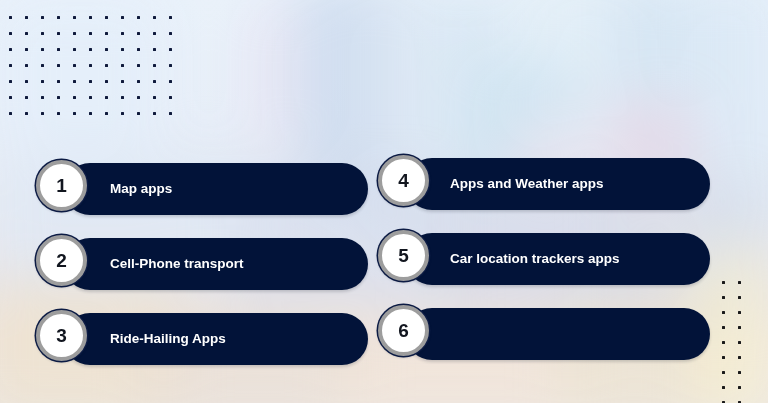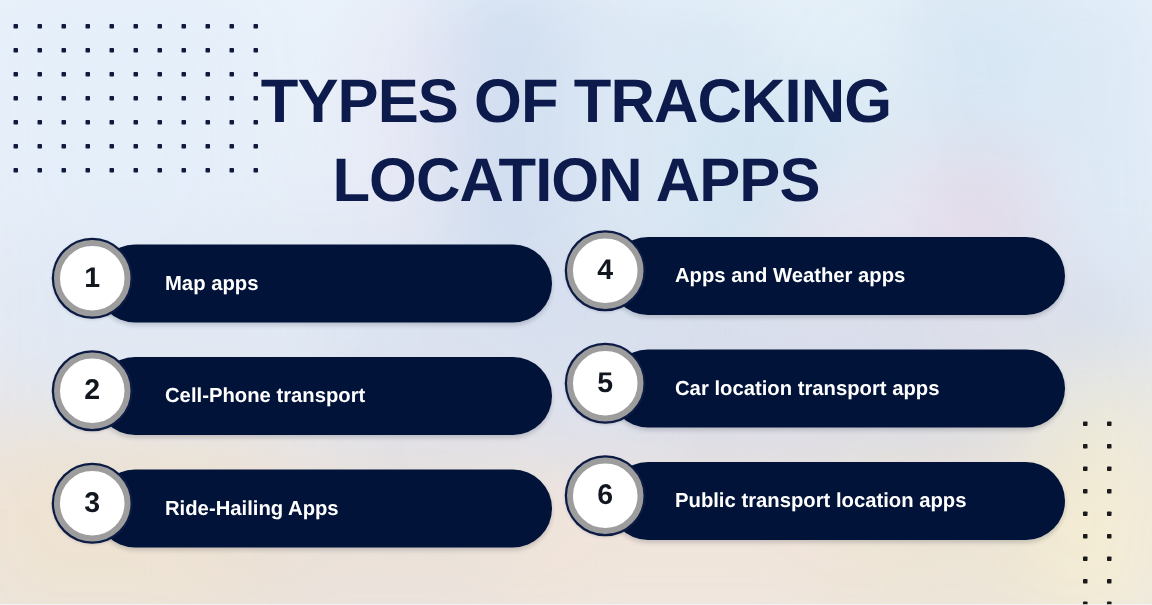--- a/index.html
+++ b/index.html
@@ -298,24 +298,20 @@
       <span class="dot" style="background: rgb(26, 26, 26);"></span>
       <span class="dot" style="background: rgb(26, 26, 26);"></span>
       <span class="dot" style="background: rgb(26, 26, 26);"></span>
       <span class="dot" style="background: rgb(26, 26, 26);"></span>
       <span class="dot" style="background: rgb(26, 26, 26);"></span>
       <span class="dot" style="background: rgb(26, 26, 26);"></span>
       <span class="dot" style="background: rgb(26, 26, 26);"></span>
       <span class="dot" style="background: rgb(26, 26, 26);"></span>
     </div>
 
-  <h1 id="title">
-    <span class="tline">TYPES OF TRACKING</span>
-    <span class="tline">LOCATION APPS</span>
-  </h1>
 
   <div class="column" id="column-left">
 
     <div class="list-item">
       <div class="pill"></div>
       <div class="badge">1</div>
       <div class="item-label">Map apps</div>
     </div>
 
     <div class="list-item">
@@ -336,24 +332,23 @@
 
     <div class="list-item">
       <div class="pill"></div>
       <div class="badge">4</div>
       <div class="item-label">Apps and Weather apps</div>
     </div>
 
     <div class="list-item">
       <div class="pill"></div>
       <div class="badge">5</div>
-      <div class="item-label">Car location transport apps</div>
+      <div class="item-label">Car location trackers apps</div>
     </div>
 
     <div class="list-item">
       <div class="pill"></div>
       <div class="badge">6</div>
-      <div class="item-label">Public transport location apps</div>
     </div>
 
   </div>
 
 </div>
 
 </body></html>

